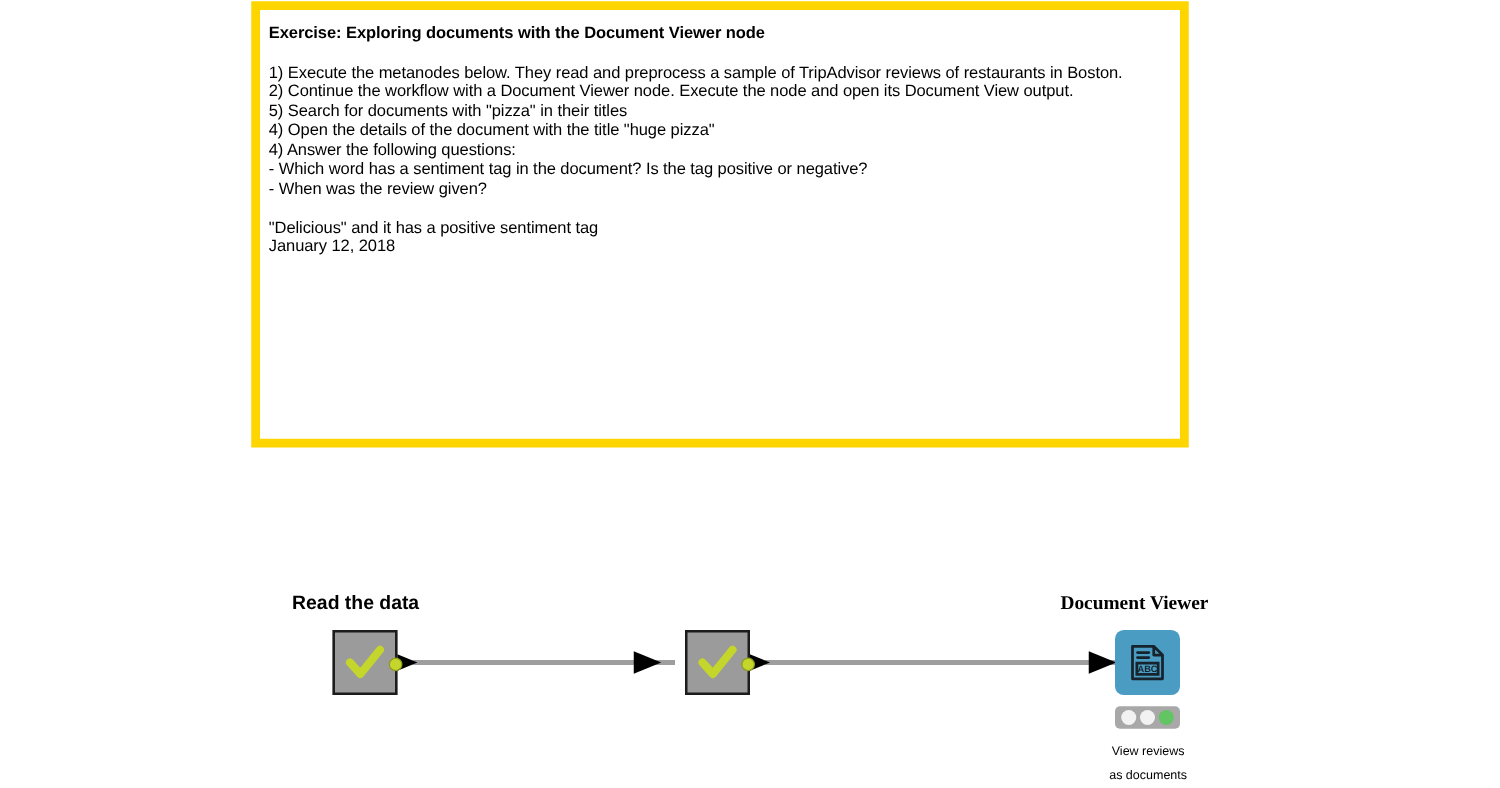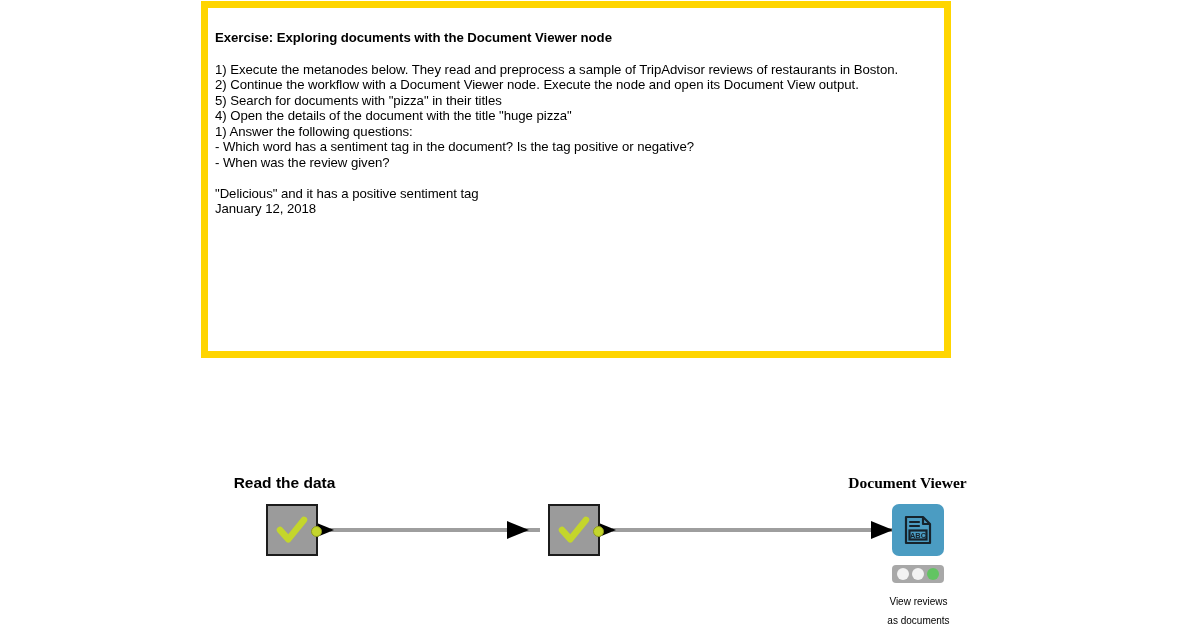--- a/index.html
+++ b/index.html
@@ -26,21 +26,21 @@
     position: absolute;
     left: 201px;
     top: 1px;
     width: 750px;
     height: 357px;
     background: #ffffff;
     border: 7px solid #ffd500;
   }
 
   #exercise-inner {
-    padding: 22px 8px 0 7px;
+    padding: 10px 8px 0 7px;
   }
 
   .ex-title {
     font-size: 13.2px;
     font-weight: bold;
     color: #000000;
     line-height: 16px;
     letter-spacing: -0.05px;
     white-space: nowrap;
   }
@@ -163,21 +163,21 @@
     <div id="exercise-inner">
 
       <div class="ex-title">Exercise: Exploring documents with the Document Viewer node</div>
 
       <div class="ex-blank"></div>
 
       <div class="ex-line">1) Execute the metanodes below. They read and preprocess a sample of TripAdvisor reviews of restaurants in Boston.</div>
       <div class="ex-line">2) Continue the workflow with a Document Viewer node. Execute the node and open its Document View output.</div>
       <div class="ex-line">5) Search for documents with "pizza" in their titles</div>
       <div class="ex-line">4) Open the details of the document with the title "huge pizza"</div>
-      <div class="ex-line">1) Answer the following questions:</div>
+      <div class="ex-line">4) Answer the following questions:</div>
       <div class="ex-line">- Which word has a sentiment tag in the document? Is the tag positive or negative?</div>
       <div class="ex-line">- When was the review given?</div>
 
       <div class="ex-blank"></div>
 
       <div class="ex-line">"Delicious" and it has a positive sentiment tag</div>
       <div class="ex-line">January 12, 2018</div>
 
     </div>
   </div>

